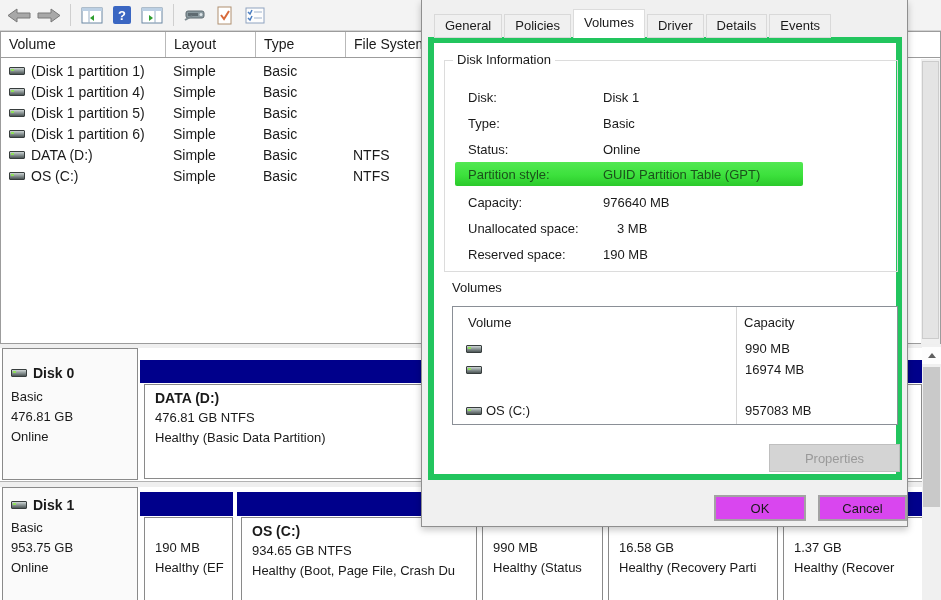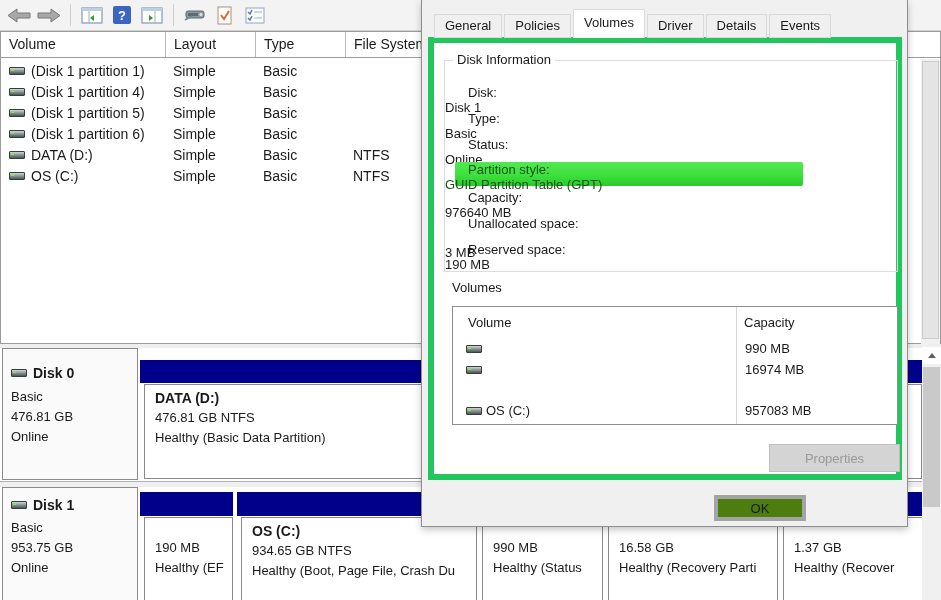--- a/index.html
+++ b/index.html
@@ -64,39 +64,39 @@
   .dialog{position:absolute;left:421px;top:0;width:487px;height:527px;background:var(--dialog-bg,#f0f0f0);
     border:1px solid #8f8f8f;border-top:none;box-shadow:0 3px 7px rgba(0,0,0,.22);z-index:10;}
   .tabstrip{position:absolute;left:12px;top:9px;height:29px;display:flex;align-items:flex-end;z-index:3;}
   .tab{height:24px;line-height:22px;padding:0 10px;font-size:13px;background:#f0f0f0;
     border:1px solid #d9d9d9;margin-right:2px;white-space:nowrap;}
   .tab.active{height:29px;line-height:26px;background:#fff;border:1px solid #dcdcdc;border-bottom:none;}
   .tabpage{position:absolute;left:6px;top:37px;width:474px;height:443px;background:#fff;
     border:6px solid #22c55e;}
   .groupbox{position:absolute;left:10px;top:17px;width:454px;height:212px;border:1px solid #dcdcdc;}
   .gb-label{position:absolute;left:8px;top:-9px;background:#fff;padding:0 4px;font-size:13px;}
-  .inforow{position:absolute;left:0;width:100%;height:24px;display:flex;align-items:flex-start;font-size:13px;flex-direction:column;}
+  .inforow{position:absolute;left:0;width:100%;height:24px;display:flex;align-items:center;font-size:13px;}
   .inforow .lbl{margin-left:23px;width:135px;}
   .inforow.hl .lbl{margin-left:23px;}
   .hl-bar{position:absolute;left:10px;top:101px;width:348px;height:24px;
     background:linear-gradient(180deg,#52e852 0%,var(--highlight-green,#3ce13c) 55%,#2bc92b 100%);
     border-radius:2px;}
   .inforow.hl{color:#1b511b;}
   .vols-label{position:absolute;left:18px;top:237px;font-size:13px;}
   .volsbox{position:absolute;left:18px;top:263px;width:446px;height:119px;background:#fff;
     border:1px solid #8a8f96;}
   .volsbox .vline{position:absolute;left:283px;top:0;width:1px;height:117px;background:#d6d6d6;}
   .vb-header{position:absolute;top:8px;left:0;width:100%;font-size:13px;}
   .vb-header .h1{position:absolute;left:15px;} .vb-header .h2{position:absolute;left:291px;}
   .vbrow{position:absolute;left:0;width:100%;height:20px;font-size:13px;}
   .vbrow .ic{position:absolute;left:13px;top:6px;}
   .vbrow .nm{position:absolute;left:33px;top:2px;}
   .vbrow .cap{position:absolute;left:292px;top:2px;}
   .btn{display:flex;align-items:center;justify-content:center;font-size:13px;
-    background:#4d7c0f;border:4px solid #a3a3a3;cursor:default;}
+    background:#d946ef;border:2px solid #a3a3a3;cursor:default;}
   .btn-props{position:absolute;left:335px;top:401px;width:131px;height:28px;
     background:#d4d4d4;border:1px solid #bfbfbf;color:#9a9a9a;}
   .btn-ok{position:absolute;left:292px;top:495px;width:92px;height:26px;}
   .btn-cancel{position:absolute;left:396px;top:495px;width:89px;height:26px;}
 </style>
 </head>
 <body>
 
 <div class="toolbar">
   <div class="tbtn">
@@ -357,13 +357,14 @@
         <span class="ic hdd"></span>
         <span class="nm">OS (C:)</span>
         <span class="cap">957083 MB</span>
       </div>
     </div>
 
     <div class="btn btn-props">Properties</div>
   </div>
 
   <div class="btn btn-ok">OK</div>
+  <div class="btn btn-cancel">Cancel</div>
 </div>
 
 </body></html>

